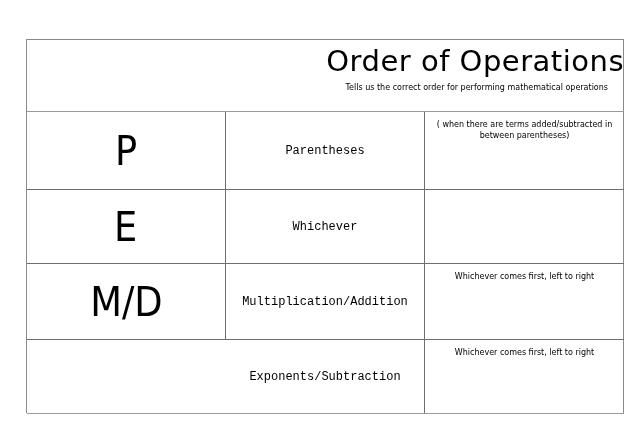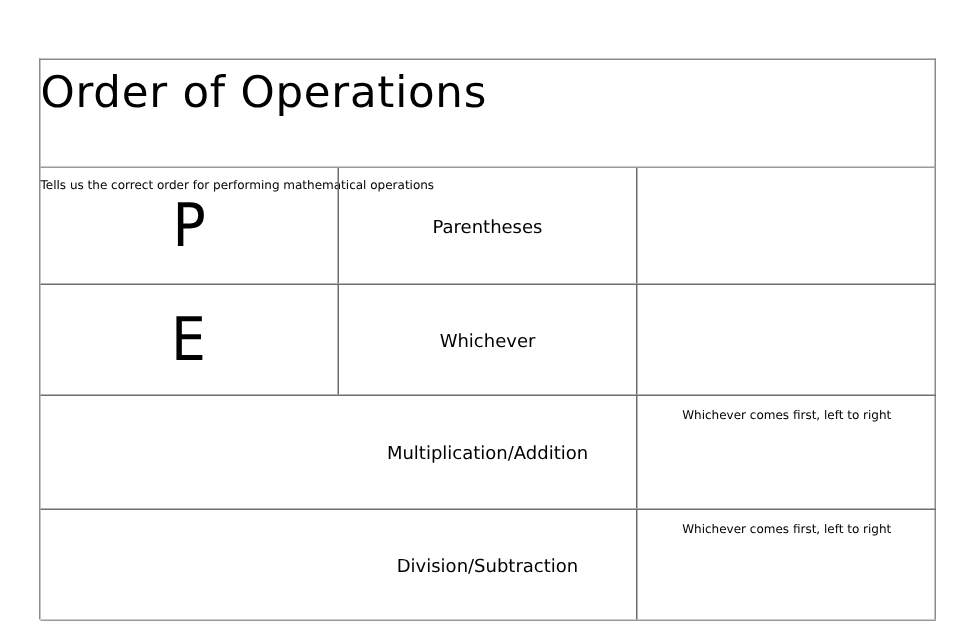--- a/index.html
+++ b/index.html
@@ -1,24 +1,24 @@
 <!DOCTYPE html>
 <html><head>
   <meta charset="utf-8">
   <style>
     html, body { margin: 0; padding: 0; background: #ffffff; }
     body { width: 640px; height: 422px; position: relative; overflow: hidden; font-family: "DejaVu Sans", sans-serif; color: #000; }
     .sheet { position: absolute; left: 26px; top: 39px; width: 598px; height: 374px; border-left: 1px solid #8a8a8a; border-top: 1px solid #8a8a8a; border-right: 1px solid #8a8a8a; box-sizing: border-box; }
-    .header { position: absolute; left: 0; top: 0; width: 597px; height: 72px; border-bottom: 1px solid #9a9a9a; box-sizing: border-box; text-align: left; }
+    .header { position: absolute; left: 0; top: 0; width: 597px; height: 72px; border-bottom: 1px solid #9a9a9a; box-sizing: border-box; text-align: right; }
     .title { position: absolute; left: 0; right: 0; top: 4px; font-size: 29px; letter-spacing: 0.5px; font-family: "DejaVu Sans", sans-serif; }
-    .subtitle { position: absolute; left: 0; right: 2px; top: 43px; font-size: 8px; margin-top: 36px; }
+    .subtitle { position: absolute; left: 0; right: 16px; top: 43px; font-size: 8px; }
     .row { position: absolute; left: 0; width: 597px; border-bottom: 1px solid #6e6e6e; box-sizing: border-box; }
     .cell { position: absolute; top: 0; height: 100%; box-sizing: border-box; }
     .c1 { left: 0; width: 199px; border-right: 1px solid #6e6e6e; display: flex; align-items: center; justify-content: center; }
-    .c2 { left: 199px; width: 199px; border-right: 1px solid #6e6e6e; display: flex; align-items: center; justify-content: center; }
+    .c2 { left: 199px; width: 199px; border-right: 1px solid #6e6e6e; display: flex; align-items: center; justify-content: center; font-family: Liberation Mono, monospace; }
     .c3 { left: 398px; width: 199px; text-align: center; padding-top: 7px; }
     .letter { font-size: 40px; font-family: "DejaVu Sans", sans-serif; transform: scaleX(0.92); }
     .name { font-size: 12px; }
     .note { font-size: 8px; line-height: 11px; padding: 0 6px; }
   </style>
 </head>
 <body>
 
 <div class="sheet">
   <div class="header">
@@ -26,44 +26,50 @@
     <div class="subtitle">Tells us the correct order for performing mathematical operations</div>
   </div>
 
   <div class="row" style="top:72px;height:78px;">
     <div class="cell c1">
         <span class="letter">P</span>
       </div>
     <div class="cell c2">
         <span class="name">Parentheses</span>
       </div>
+    <div class="cell c3">
+        <div class="note">( when there are terms added/subtracted in between parentheses)</div>
+      </div>
   </div>
 
   <div class="row" style="top:150px;height:74px;">
     <div class="cell c1">
         <span class="letter">E</span>
       </div>
     <div class="cell c2">
         <span class="name">Whichever</span>
       </div>
     <div class="cell c3">
         <div class="note"></div>
       </div>
   </div>
 
   <div class="row" style="top:224px;height:76px;">
+    <div class="cell c1">
+        <span class="letter">M/D</span>
+      </div>
     <div class="cell c2">
         <span class="name">Multiplication/Addition</span>
       </div>
     <div class="cell c3">
         <div class="note">Whichever comes first, left to right</div>
       </div>
   </div>
 
   <div class="row" style="top:300px;height:74px;border-bottom:1px solid #9a9a9a;">
     <div class="cell c2">
-        <span class="name">Division/Subtraction</span>
+        <span class="name">Exponents/Subtraction</span>
       </div>
     <div class="cell c3">
         <div class="note">Whichever comes first, left to right</div>
       </div>
   </div>
 </div>
 
 </body></html>

